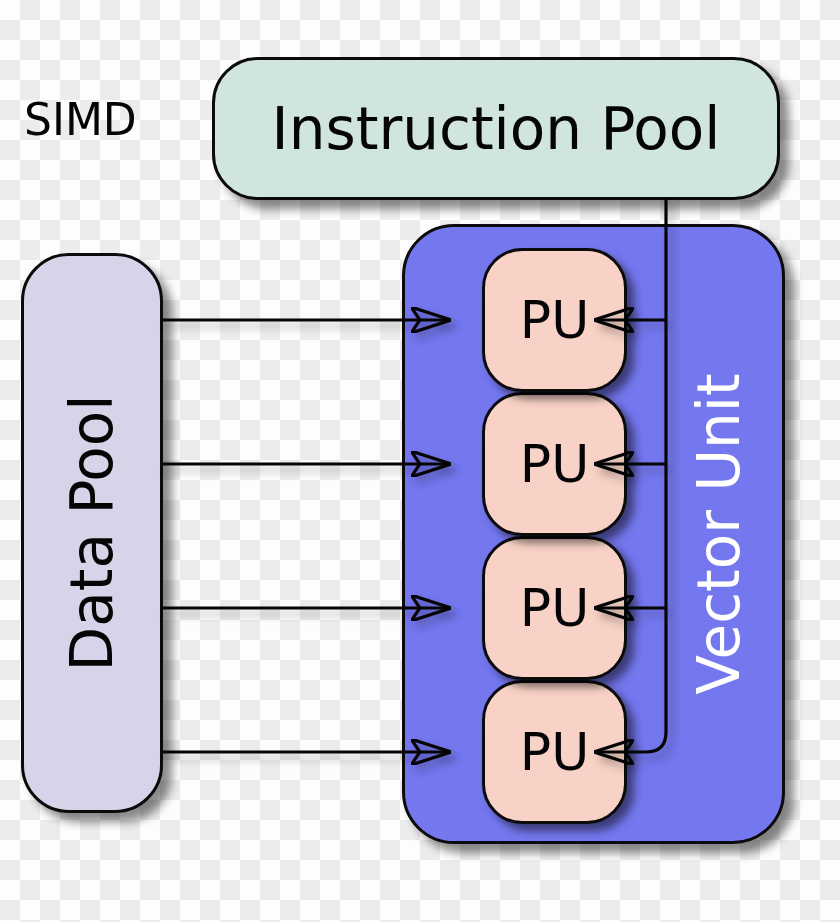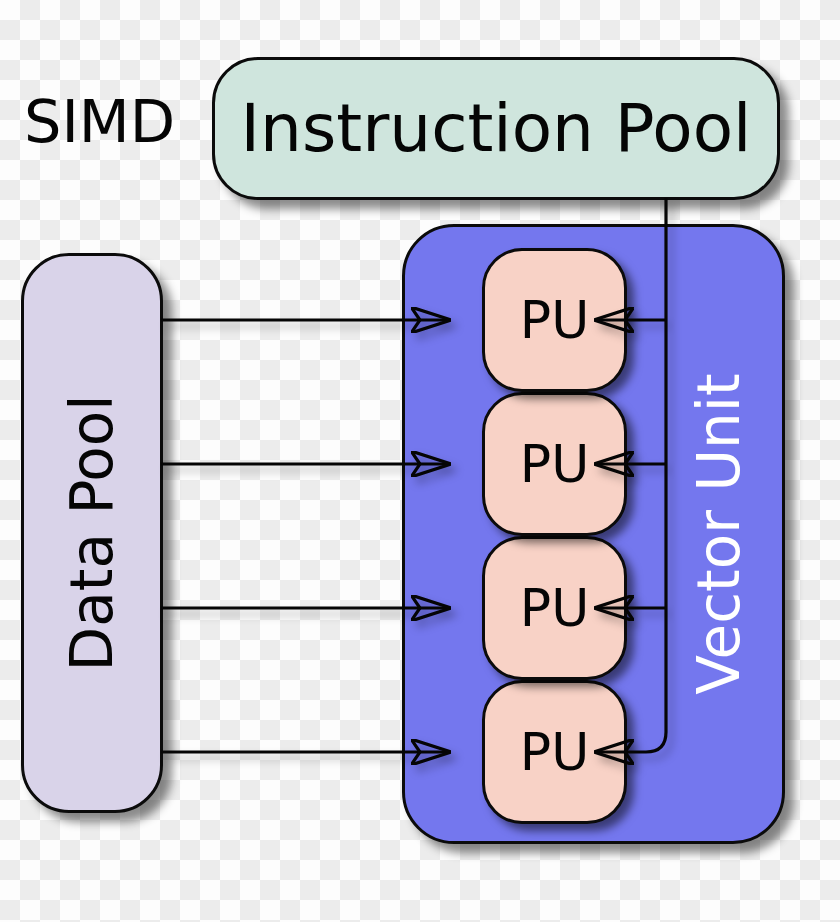--- a/index.html
+++ b/index.html
@@ -14,27 +14,27 @@
   }
   .box{
     position:absolute;
     border:3.5px solid #0b0b0b;
     box-shadow:9px 9px 10px rgba(0,0,0,0.45);
     display:flex;align-items:center;justify-content:center;
     box-sizing:border-box;
     color:#050505;
   }
   .simd-title{
-    position:absolute;left:24px;top:92px;
-    font-size:59px;line-height:1.0;color:#050505;
+    position:absolute;left:24px;top:98px;
+    font-size:44px;line-height:1.0;color:#050505;
     letter-spacing:0px;white-space:nowrap;
   }
   .instruction-pool{
     left:212px;top:57px;width:568px;height:143px;
-    border-radius:46px;background:#cfe5dd;font-size:66px;
+    border-radius:46px;background:#cfe5dd;font-size:58px;
   }
   .data-pool{
     left:21px;top:253px;width:142px;height:560px;
     border-radius:48px;background:#d9d3e9;font-size:58px;
   }
   .vector-unit{
     left:402px;top:224px;width:383px;height:620px;
     border-radius:52px;background:#7477ee;z-index:0;
   }
   .vu-label-wrap{

